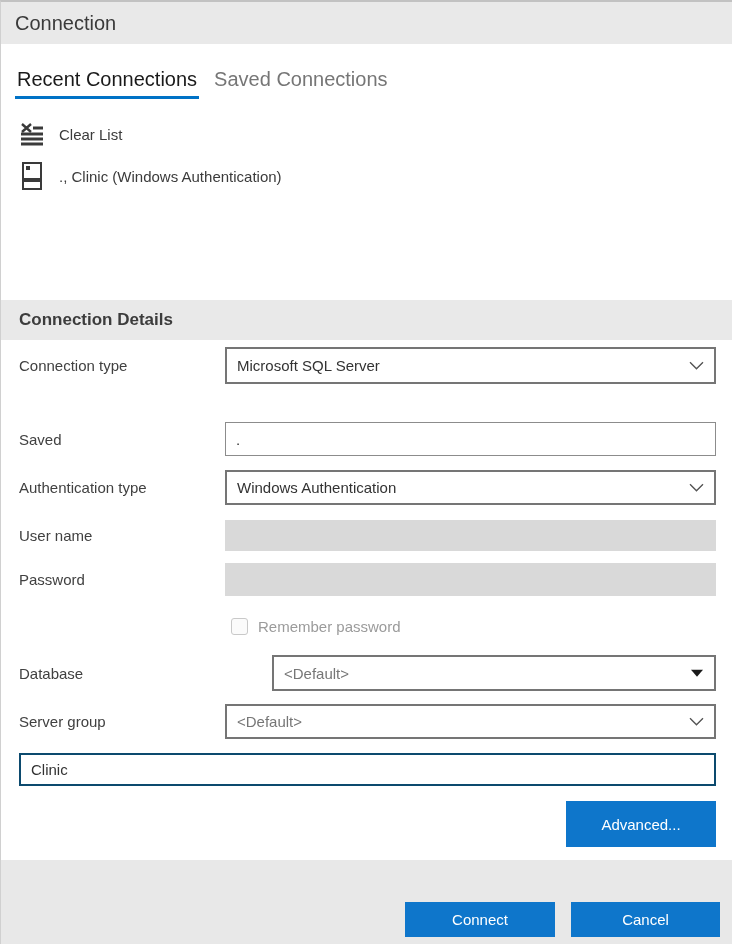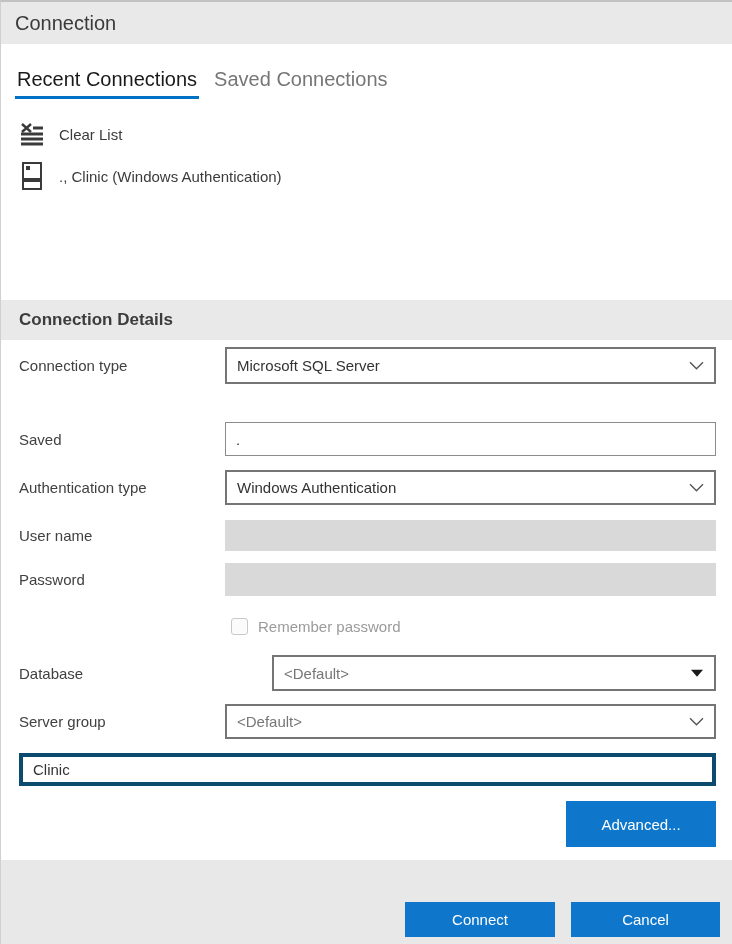--- a/index.html
+++ b/index.html
@@ -83,21 +83,21 @@
   .boxctl {
     flex: 1;
     display: flex; align-items: center;
     background: #fff;
     font-size: 15px;
     color: #333;
     padding: 0 10px;
   }
   .selectctl { border: 2px solid #757575; cursor: pointer; padding-right: 34px; }
   .inputctl  { border: 1px solid #8c8c8c; cursor: text; }
-  .inputctl.thick { border: 4px solid #0c4a6e; }
+  .inputctl.thick { border: 2px solid #0c4a6e; }
   .disabledctl {
     flex: 1;
     background: var(--color-disabled_fill, #d9d9d9);
     border: none;
   }
   .placeholder-text { color: #767676; }
   .chev {
     position: absolute; right: 12px; top: 50%;
     transform: translateY(-54%);
     display: flex;

